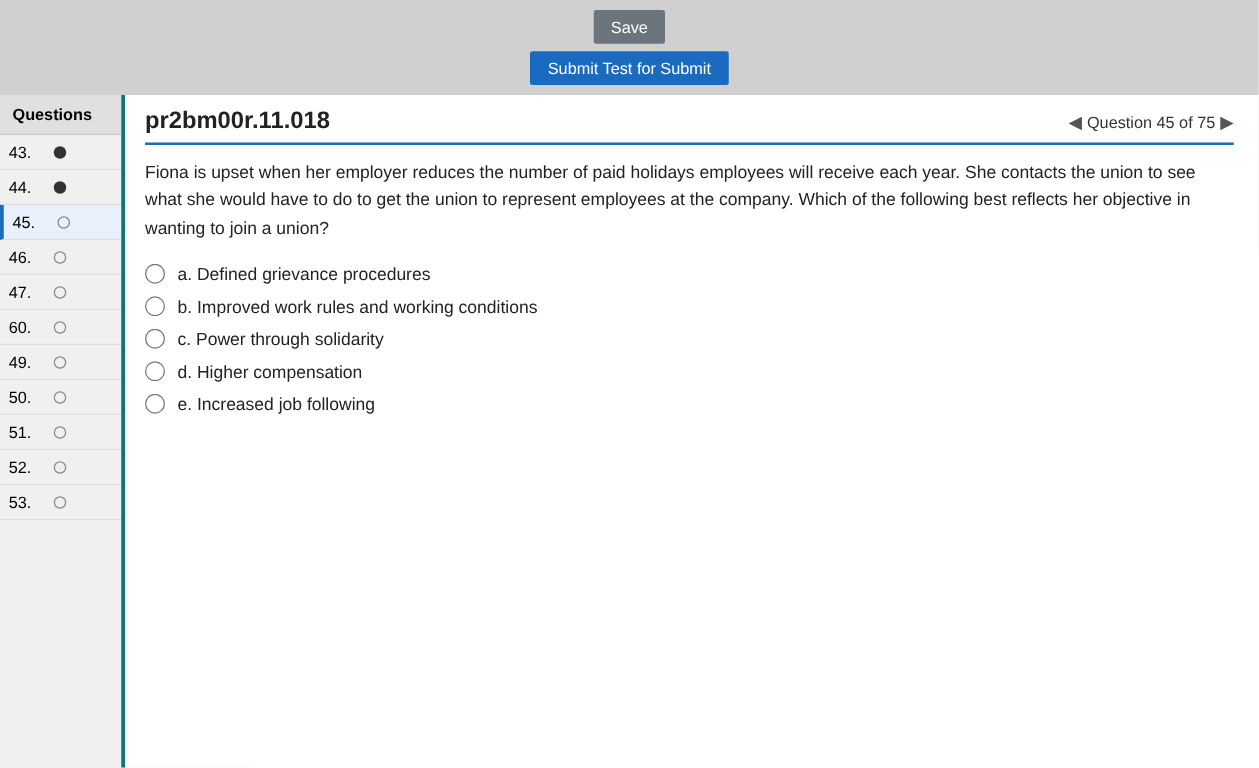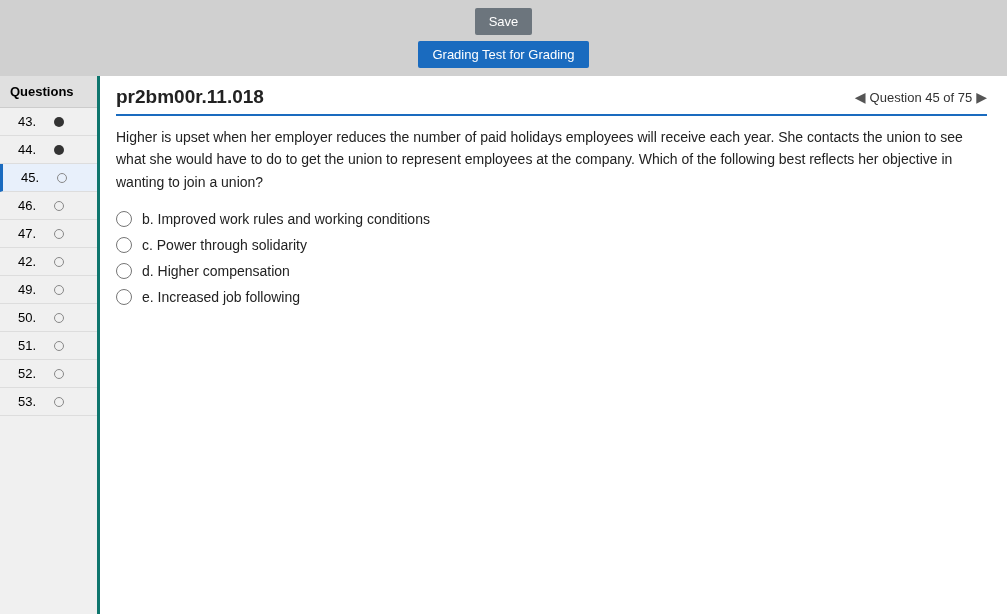--- a/index.html
+++ b/index.html
@@ -57,21 +57,21 @@
       background: #e0e0e0;
       padding: 8px 10px;
       font-weight: bold;
       font-size: 13px;
       border-bottom: 1px solid #ccc;
     }
 
     .sidebar-item {
       display: flex;
       align-items: center;
-      padding: 6px 18px;
+      padding: 6px 7px;
       font-size: 13px;
       border-bottom: 1px solid #ddd;
       cursor: pointer;
       gap: 8px;
     }
 
     .sidebar-item.active {
       border-left: 3px solid #1a6bbf;
       background: #e8f0fb;
     }
@@ -150,21 +150,21 @@
       height: 16px;
       cursor: pointer;
       flex-shrink: 0;
     }
   </style>
 </head>
 <body>
 
 <div class="top-bar">
   <button class="btn-save">Save</button>
-  <button class="btn-submit">Grading Test for Grading</button>
+  <button class="btn-submit">Submit Test for Submit</button>
 </div>
 
 <div class="main-container">
 
   <div class="sidebar">
     <div class="sidebar-header">Questions</div>
 
     <div id="sidebar-items">
         <div class="sidebar-item">
           <span style="font-size: 13px; min-width: 28px;">43.</span>
@@ -180,21 +180,21 @@
         </div>
         <div class="sidebar-item">
           <span style="font-size: 13px; min-width: 28px;">46.</span>
           <span class="dot dot-empty"></span>
         </div>
         <div class="sidebar-item">
           <span style="font-size: 13px; min-width: 28px;">47.</span>
           <span class="dot dot-empty"></span>
         </div>
         <div class="sidebar-item">
-          <span style="font-size: 13px; min-width: 28px;">42.</span>
+          <span style="font-size: 13px; min-width: 28px;">60.</span>
           <span class="dot dot-empty"></span>
         </div>
         <div class="sidebar-item">
           <span style="font-size: 13px; min-width: 28px;">49.</span>
           <span class="dot dot-empty"></span>
         </div>
         <div class="sidebar-item">
           <span style="font-size: 13px; min-width: 28px;">50.</span>
           <span class="dot dot-empty"></span>
         </div>
@@ -216,23 +216,27 @@
   <div class="content-area">
     <div class="content-header">
       <span class="content-title">pr2bm00r.11.018</span>
       <div class="question-nav">
         <span class="nav-arrow">◀</span>
         <span>Question 45 of 75</span>
         <span class="nav-arrow">▶</span>
       </div>
     </div>
 
-    <div class="question-text">Higher is upset when her employer reduces the number of paid holidays employees will receive each year.  She contacts the union to see what she would have to do to get the union to represent employees at the company.  Which of the following best reflects her objective in wanting to join a union?</div>
+    <div class="question-text">Fiona is upset when her employer reduces the number of paid holidays employees will receive each year.  She contacts the union to see what she would have to do to get the union to represent employees at the company.  Which of the following best reflects her objective in wanting to join a union?</div>
 
     <div id="answer-options">
+        <div class="answer-option">
+          <input type="radio" name="question45" style="">
+          <span>a. Defined grievance procedures</span>
+        </div>
         <div class="answer-option">
           <input type="radio" name="question45" style="">
           <span>b. Improved work rules and working conditions</span>
         </div>
         <div class="answer-option">
           <input type="radio" name="question45" style="">
           <span>c. Power through solidarity</span>
         </div>
         <div class="answer-option">
           <input type="radio" name="question45" style="">

